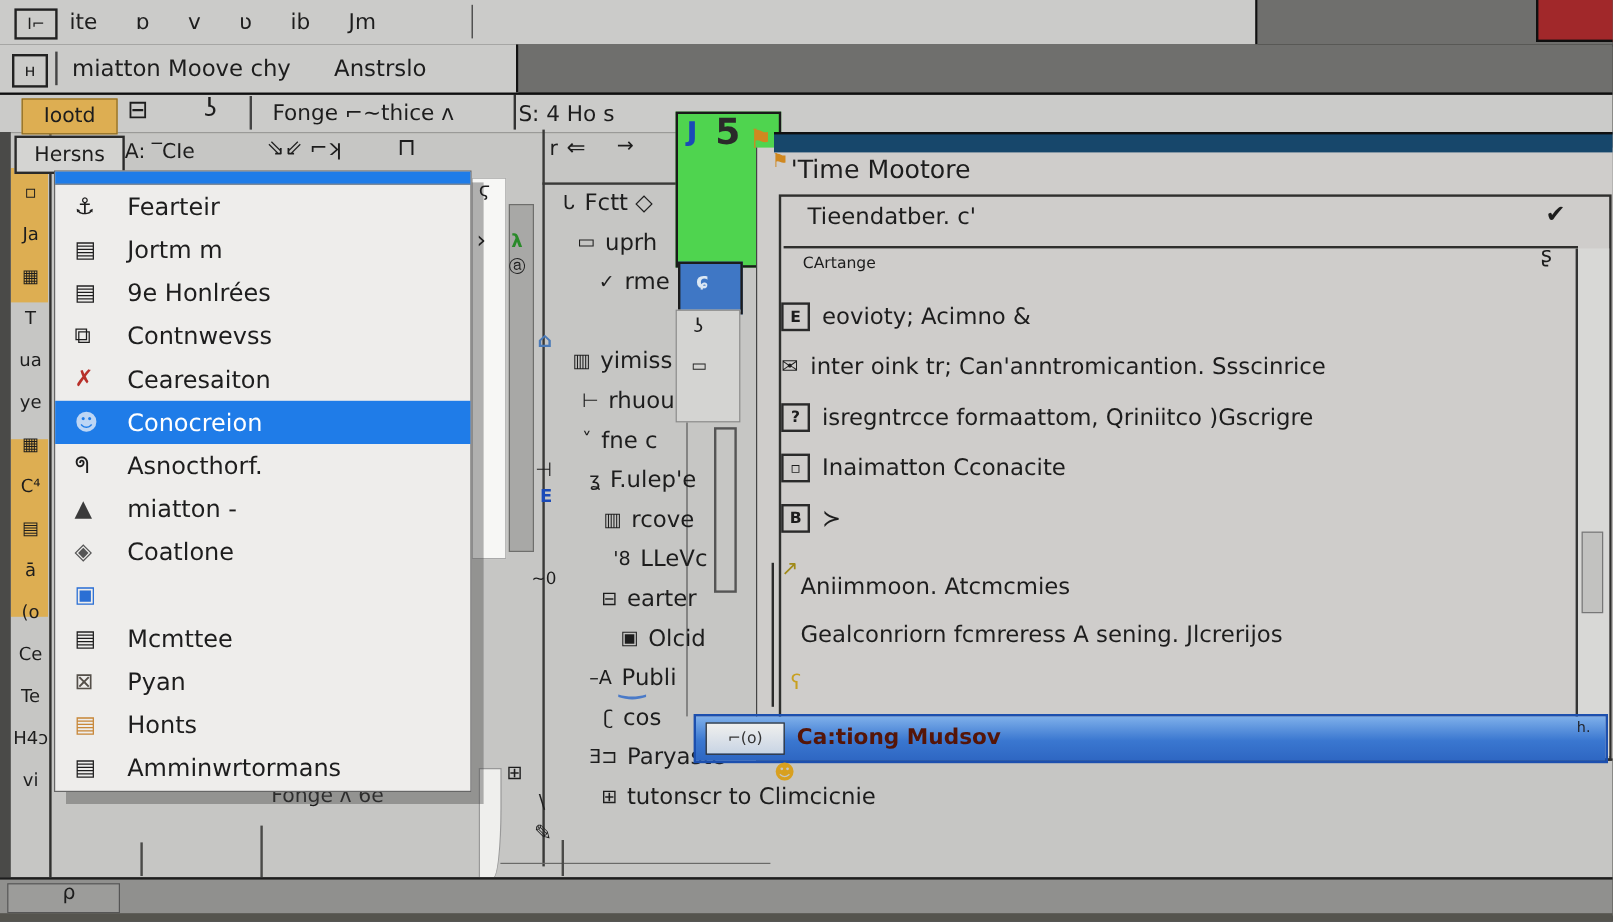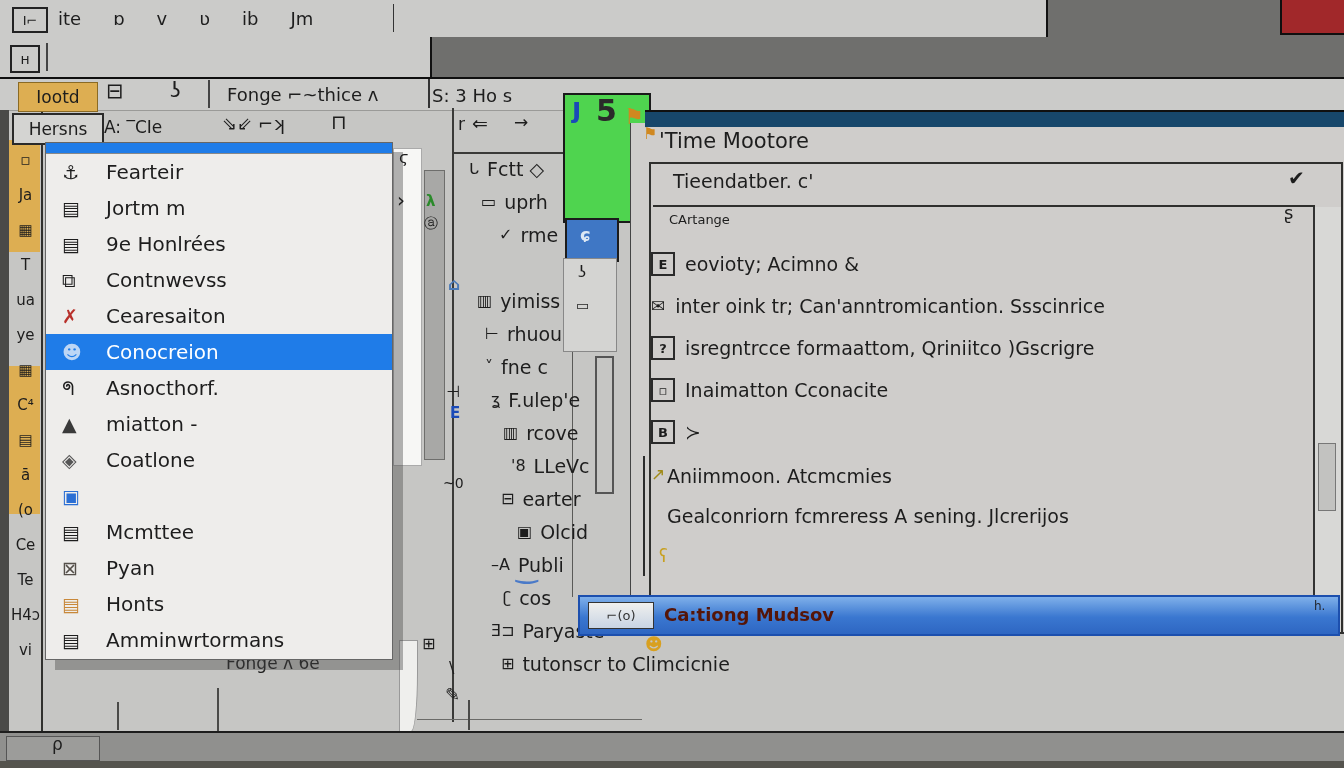--- a/index.html
+++ b/index.html
@@ -74,21 +74,21 @@
   #right-panel{left:630px;top:123px;width:714px;height:509px;background:#cfcdcb;border-left:1px solid #444;border-bottom:2px solid #333;z-index:20;}
   #rp-title{left:28px;top:6px;font-size:21px;}
   #rp-box{left:18px;top:39px;width:690px;height:468px;border:2px solid #2f2f2d;}
   #rp-field1{left:42px;top:47px;font-size:19px;}
   #rp-sep{left:22px;top:82px;width:662px;height:2px;background:#2f2f2d;}
   #rp-field2{left:38px;top:89px;font-size:13px;}
   #rp-rows{left:20px;top:120px;width:650px;}
   .rrow{height:42px;display:flex;align-items:center;gap:10px;font-size:19px;}
   .ricon{font-size:17px;flex:none;}
   .boxicon{min-width:20px;height:20px;border:2px solid #2a2a2a;display:inline-flex;align-items:center;justify-content:center;font-size:13px;font-weight:bold;}
-  #rp-subrows{left:12px;top:333px;width:640px;border-left:2px solid #2a2a2a;padding-left:14px;}
+  #rp-subrows{left:12px;top:346px;width:640px;border-left:2px solid #2a2a2a;padding-left:14px;}
   .srow{height:40px;display:flex;align-items:center;gap:8px;font-size:19px;}
   #rp-scrollcol{left:682px;top:84px;width:26px;height:423px;background:#d8d8d6;border-left:2px solid #333;}
   #rp-thumb{left:687px;top:320px;width:16px;height:66px;background:#c2c2c0;border:1px solid #777;}
 
   
   #sel-bar{left:578px;top:595px;width:758px;height:37px;border:2px solid #1c4fae;z-index:50;
            background:linear-gradient(180deg,#7fb0ea 0%,#3a77d0 55%,#2e66c2 100%);}
   #sel-icon{left:8px;top:5px;width:64px;height:25px;border:1px solid #333;font-size:13px;color:#333;
             background:linear-gradient(180deg,#f0f0ee,#c8d4e4);display:flex;align-items:center;justify-content:center;}
   #sel-label{left:84px;top:7px;font-size:18px;color:#551508;font-weight:bold;}
@@ -119,30 +119,35 @@
         </div>
       <div class="abs" id="tb-divider"></div>
     </div>
     <div class="abs" id="close-btn"></div>
   </div>
 
   <div class="abs" id="menubar2">
     <div class="abs" id="menubar2-light">
       <div class="abs" id="mb2-icon">ʜ</div>
       <div class="abs" id="mb2-div"></div>
+      <div class="abs" id="mb2-items">
+
+      <span>miatton Moove chy</span>
+          <span>Anstrslo</span>
+        </div>
     </div>
   </div>
 
   <div class="abs" id="ribbon"></div>
   <div class="abs" id="main-bg"></div>
   <div class="abs" id="tab1">Iootd</div>
   <div class="abs" id="rb-div1"></div>
   <div class="abs" id="rb-group">Fonge ⌐~thice ʌ</div>
   <div class="abs" id="rb-div2"></div>
-  <div class="abs" id="rb-right">S: 3 Ho s</div>
+  <div class="abs" id="rb-right">S: 4 Ho s</div>
   <div class="abs" id="tab2">Hersns</div>
   <div class="abs" id="tab2-label">A:  ‾CIe</div>
   <div class="abs" id="tab2-icons">⇘⇙ ⌐ʞ</div>
 
   <div class="abs" id="left-edge"></div>
   <div class="abs railseg" style="left:9px;top:140px;height:112px;"></div>
   <div class="abs railseg" style="left:9px;top:366px;height:148px;"></div>
   <div class="abs" id="vline-rail"></div>
   <div class="abs" id="left-rail">
 

